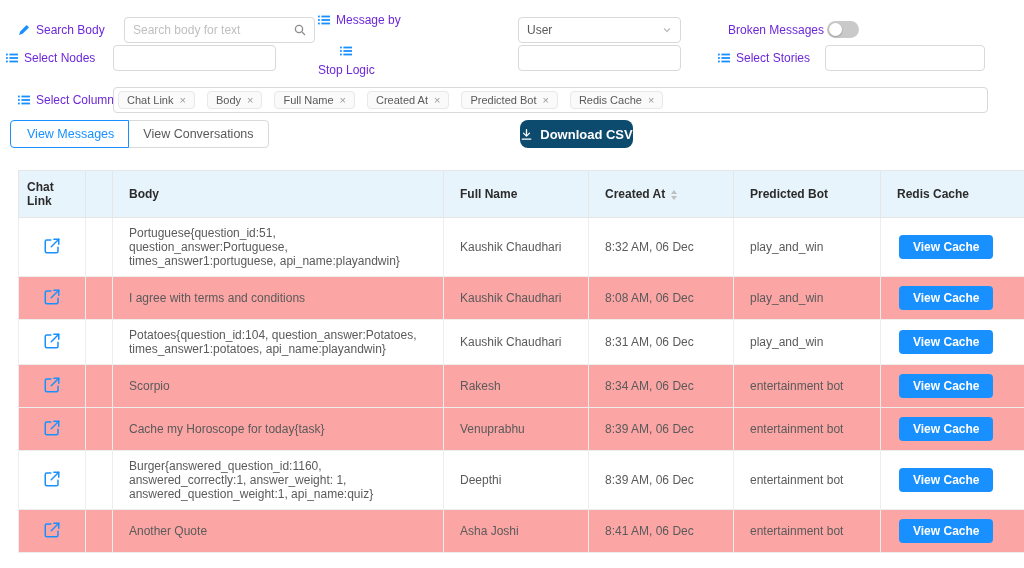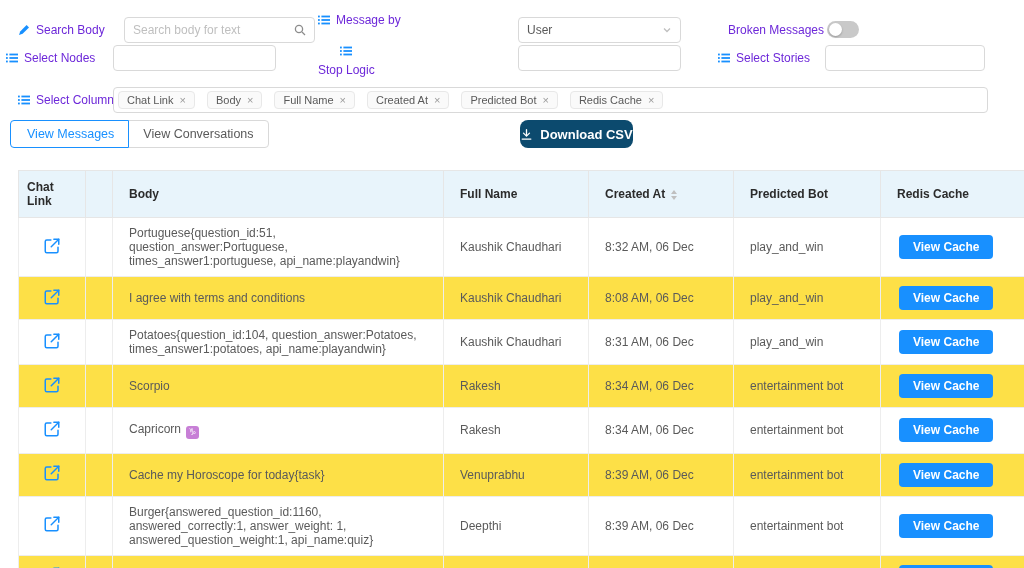--- a/index.html
+++ b/index.html
@@ -53,21 +53,21 @@
   table { position:absolute; left:18px; top:170px; width:1006px; border-collapse:collapse;
     table-layout:fixed; background:#fff; font-size:12px; }
   col.c1{width:67px} col.c2{width:27px} col.c3{width:331px} col.c4{width:145px}
   col.c5{width:145px} col.c6{width:147px} col.c7{width:144px}
   th { background:#e8f4fb; color:#2b2b2b; font-weight:700; text-align:left;
     padding:9px 16px; border:1px solid #e6e6e6; border-left:none; font-size:12px; }
   th:first-child { border-left:1px solid #e6e6e6; padding-left:8px; }
   td { padding:14px 16px; border:1px solid #ededed; border-left:none; color:#5a5a5a;
     vertical-align:middle; word-wrap:break-word; }
   td:first-child { border-left:1px solid #ededed; text-align:center; padding:8px; }
-  tr.alt td { background:#fde047; }
+  tr.alt td { background:#fca5a5; }
   tr.tall td { padding-top:8px; padding-bottom:8px; }
   td.cache-cell { padding:8px 18px; }
 
   .chat-link { display:inline-flex; cursor:pointer; }
   .cache-btn { background:#1890ff; border:none; color:#fff; font-weight:700; font-size:12px;
     padding:5px 14px; border-radius:4px; cursor:pointer; white-space:nowrap;
     font-family:inherit; }
 
   
   .carets { display:inline-flex; flex-direction:column; gap:2px; margin-left:6px;
@@ -325,39 +325,20 @@
     <td></td>
     <td>Scorpio</td>
     <td>Rakesh</td>
     <td>8:34 AM, 06 Dec</td>
     <td>entertainment bot</td>
     <td class="cache-cell">
       <button class="cache-btn">View Cache</button>
     </td>
   </tr>
 
-  <tr>
-    <td>
-      <span class="chat-link">
-        <svg width="18" height="18" viewBox="0 0 24 24" fill="none" stroke="#1890ff" stroke-width="2" stroke-linecap="round" stroke-linejoin="round">
-                <path d="M20 13.5V19a2 2 0 0 1-2 2H5a2 2 0 0 1-2-2V6a2 2 0 0 1 2-2h5.5"></path>
-                <path d="M14.5 3H21v6.5"></path>
-                <path d="M21 3L11 13"></path>
-              </svg>
-      </span>
-    </td>
-    <td></td>
-    <td>Capricorn<span class="mini-emoji capricorn-emoji">♑</span></td>
-    <td>Rakesh</td>
-    <td>8:34 AM, 06 Dec</td>
-    <td>entertainment bot</td>
-    <td class="cache-cell">
-      <button class="cache-btn">View Cache</button>
-    </td>
-  </tr>
 
   <tr class="alt">
     <td>
       <span class="chat-link">
         <svg width="18" height="18" viewBox="0 0 24 24" fill="none" stroke="#1890ff" stroke-width="2" stroke-linecap="round" stroke-linejoin="round">
                 <path d="M20 13.5V19a2 2 0 0 1-2 2H5a2 2 0 0 1-2-2V6a2 2 0 0 1 2-2h5.5"></path>
                 <path d="M14.5 3H21v6.5"></path>
                 <path d="M21 3L11 13"></path>
               </svg>
       </span>

